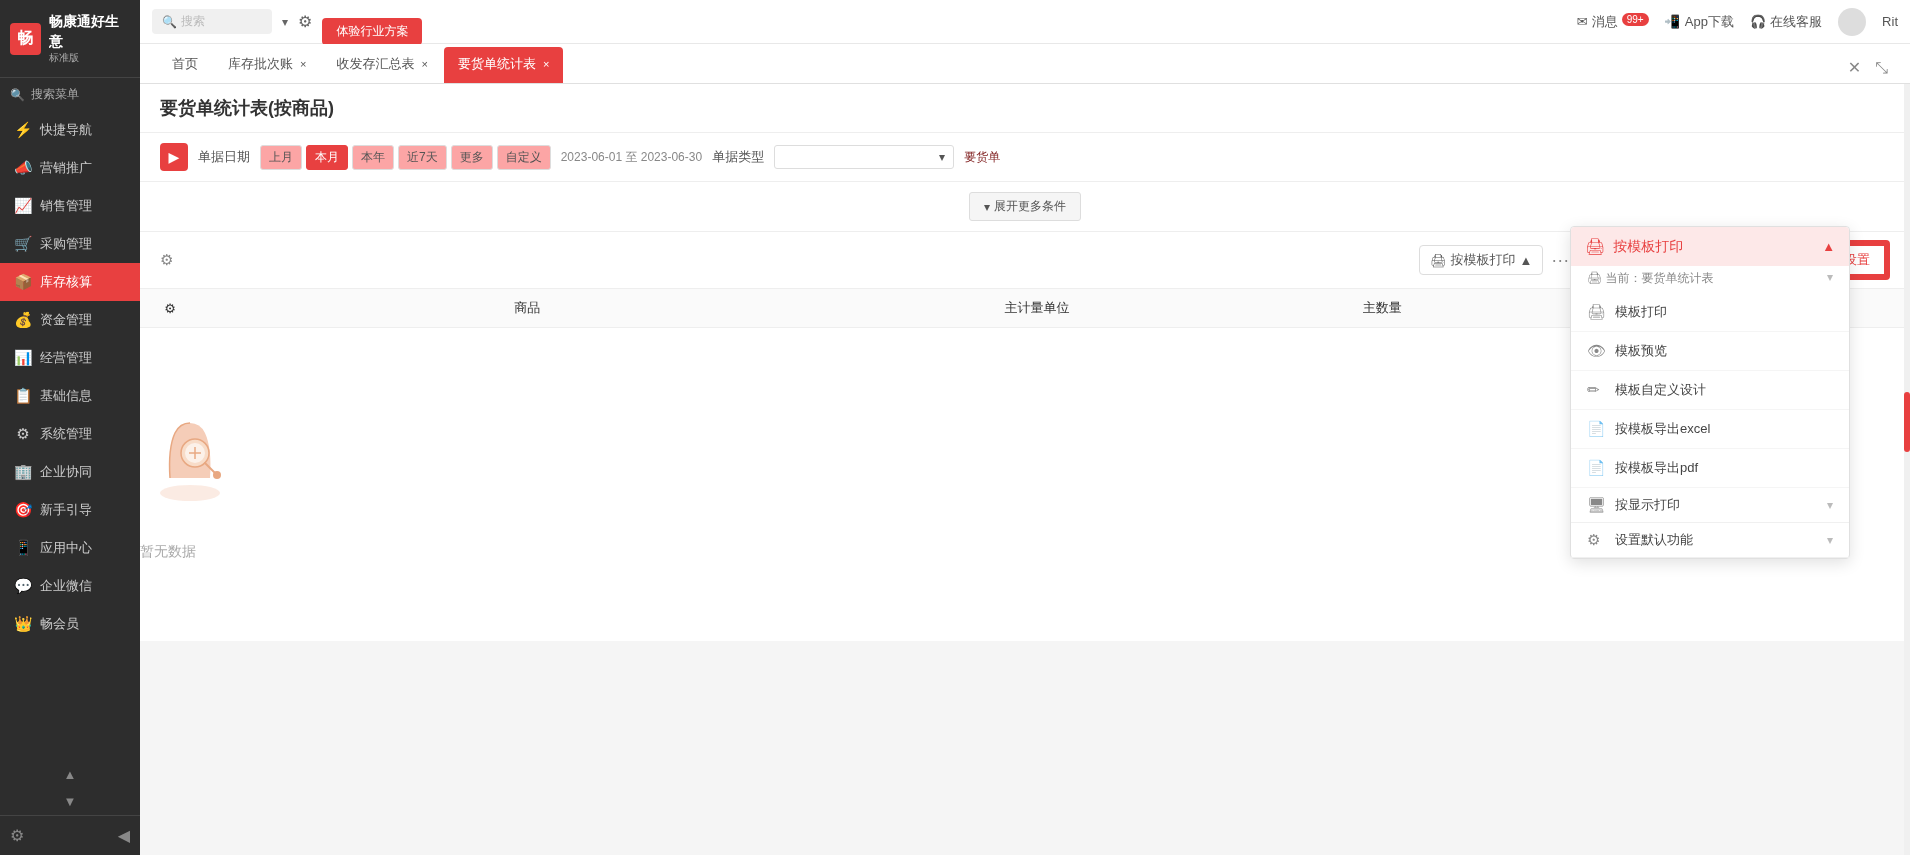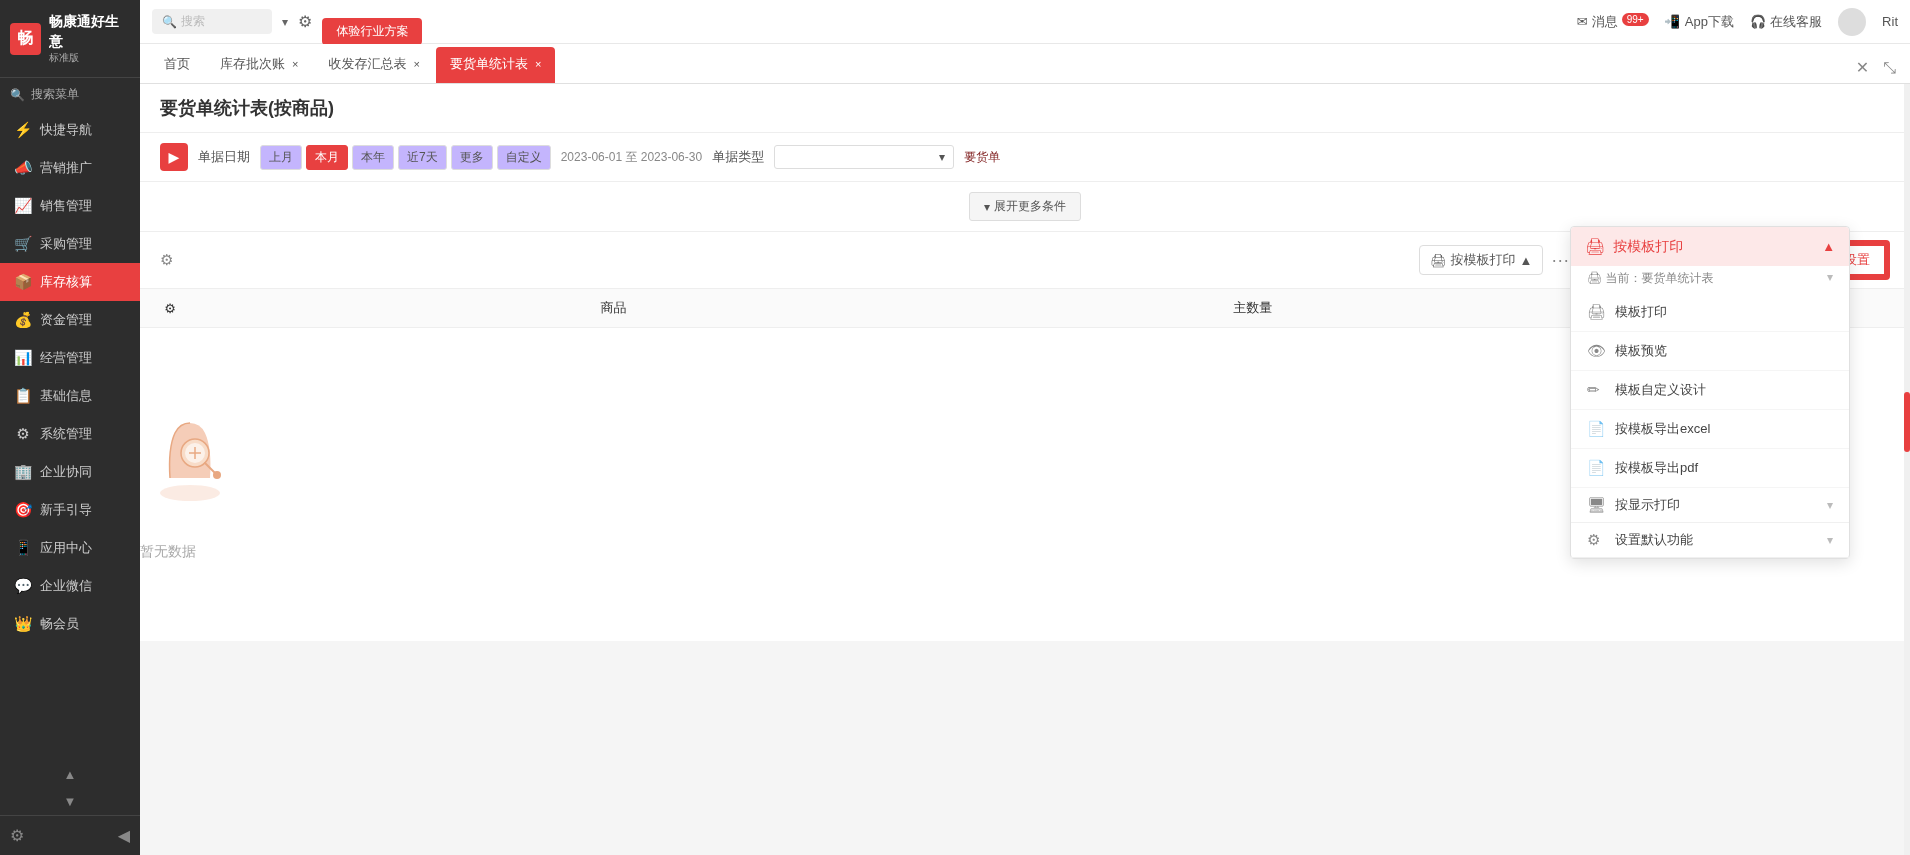--- a/index.html
+++ b/index.html
@@ -169,21 +169,21 @@
     }
     .username { color: #555; font-size: 13px; }
 
     
     .tab-bar {
       height: 40px;
       background: #fff;
       border-bottom: 1px solid #e0e0e0;
       display: flex;
       align-items: flex-end;
-      padding: 0 10px;
+      padding: 0 18px;
       gap: 2px;
       flex-shrink: 0;
     }
     .tab-item {
       padding: 8px 14px;
       font-size: 13px;
       color: #555;
       cursor: pointer;
       border-bottom: 2px solid transparent;
       display: flex;
@@ -263,21 +263,21 @@
       align-items: center;
       gap: 4px;
     }
     .date-btn {
       padding: 3px 8px;
       border: 1px solid #ddd;
       border-radius: 3px;
       font-size: 12px;
       color: #555;
       cursor: pointer;
-      background: #c4b5fd;
+      background: #fca5a5;
     }
     .date-btn.active {
       background: #e84040;
       color: white;
       border-color: #e84040;
     }
     .date-range-text { font-size: 12px; color: #888; }
     .filter-select-input {
       border: 1px solid #ddd;
       border-radius: 3px;
@@ -690,20 +690,21 @@
       <button class="toolbar-btn primary">查询</button>
       <button class="toolbar-btn outline-red">设置</button>
     </div>
 
     <div class="table-area">
       <div class="table-header">
         <div class="th gear-col">
           <span>⚙</span>
         </div>
         <div class="th product-col">商品</div>
+        <div class="th">主计量单位</div>
         <div class="th">主数量</div>
         <div class="th">零售金额</div>
       </div>
 
       <div class="empty-state">
         <div class="empty-icon">
           
           <svg width="100" height="100" viewBox="0 0 100 100" fill="none" xmlns="http://www.w3.org/2000/svg">
             <ellipse cx="50" cy="85" rx="30" ry="8" fill="#f5cdb8" opacity="0.4"></ellipse>
             <path d="M30 70 Q28 40 35 25 Q40 15 50 15 Q60 15 65 25 Q72 40 70 70 Z" fill="#f5cdb8"></path>

